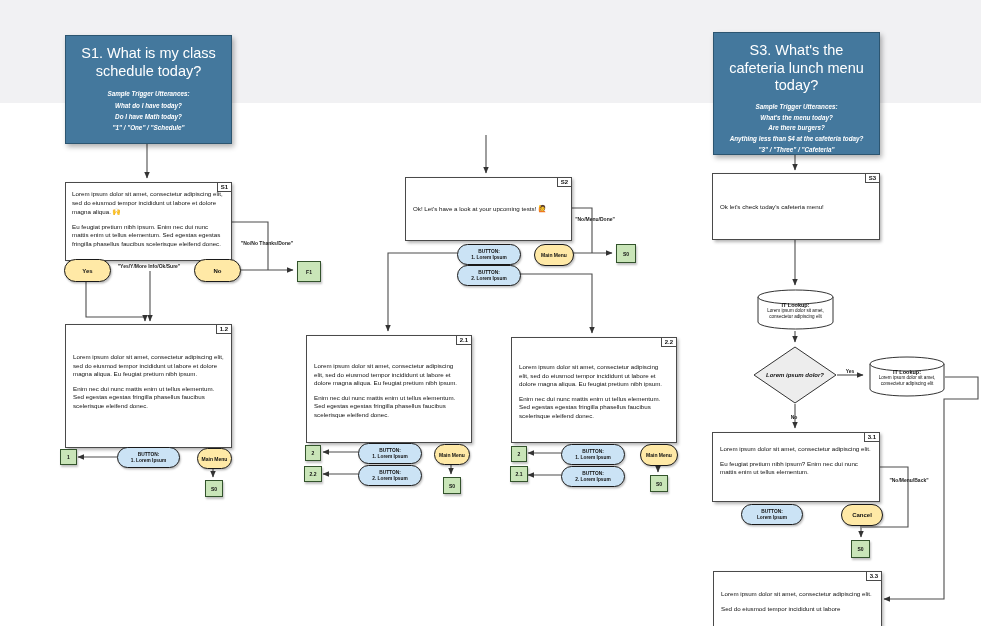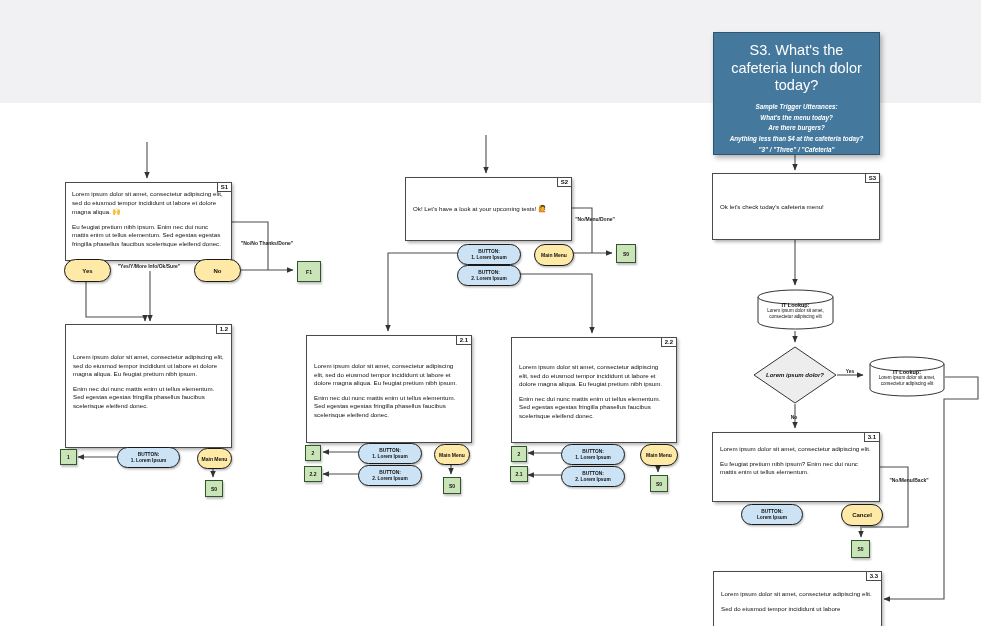--- a/index.html
+++ b/index.html
@@ -77,20 +77,29 @@
       <polyline points="795,238 795,285" marker-end="url(#arr)"></polyline>
       <polyline points="795,331 795,342" marker-end="url(#arr)"></polyline>
       <polyline points="837,375 863,375" marker-end="url(#arr)"></polyline>
       <polyline points="795,404 795,428" marker-end="url(#arr)"></polyline>
       <polyline points="945,377 978,377 978,399 944,399 944,599 884,599" marker-end="url(#arr)"></polyline>
       <polyline points="878,467 908,467 908,527 862,527"></polyline>
       <polyline points="861,524 861,537" marker-end="url(#arr)"></polyline>
     </g>
   </svg>
 
+  <div class="hdr" style="left:65px;top:35px;width:165px;height:107px;">
+    <div class="hdr-title">S1. What is my class schedule today?</div>
+    <div class="hdr-utt">
+      <div>Sample Trigger Utterances:</div>
+      <div>What do I have today?</div>
+      <div>Do I have Math today?</div>
+      <div>"1" / "One" / "Schedule"</div>
+    </div>
+  </div>
 
   <div class="fbox" style="left:65px;top:182px;width:165px;height:77px;">
     <div class="tab">S1</div>
     <div style="padding:7px 6px 0 6px;">
       <p><span>Lorem ipsum dolor sit amet, consectetur adipiscing elit, sed do eiusmod tempor incididunt ut labore et dolore magna aliqua.</span>
         <span class="emoji">🙌</span></p>
       <p>Eu feugiat pretium nibh ipsum. Enim nec dui nunc mattis enim ut tellus elementum. Sed egestas egestas fringilla phasellus faucibus scelerisque eleifend donec.</p>
     </div>
   </div>
 
@@ -203,21 +212,21 @@
     <span class="btn-line">2. Lorem Ipsum</span>
   </div>
   <div class="pill yellow fs5" style="left:640px;top:444px;width:36px;height:20px;">
     <span>Main Menu</span>
   </div>
   <div class="ref" style="left:650px;top:475px;width:16px;height:15px;">
     <span>S0</span>
   </div>
 
   <div class="hdr" style="left:713px;top:32px;width:165px;height:121px;">
-    <div class="hdr-title">S3. What's the cafeteria lunch dolor today?</div>
+    <div class="hdr-title">S3. What's the cafeteria lunch menu today?</div>
     <div class="hdr-utt" style="margin-top:7px;line-height:1.7;">
       <div>Sample Trigger Utterances:</div>
       <div>What's the menu today?</div>
       <div>Are there burgers?</div>
       <div>Anything less than $4 at the cafeteria today?</div>
       <div>"3" / "Three" / "Cafeteria"</div>
     </div>
   </div>
 
   <div class="fbox" style="left:712px;top:173px;width:166px;height:65px;">

